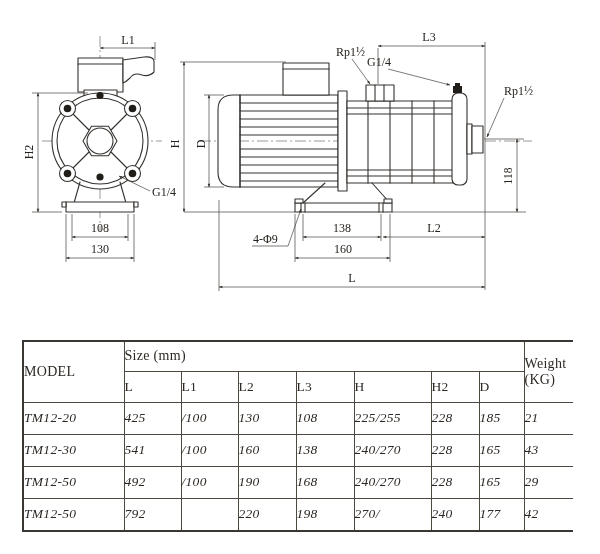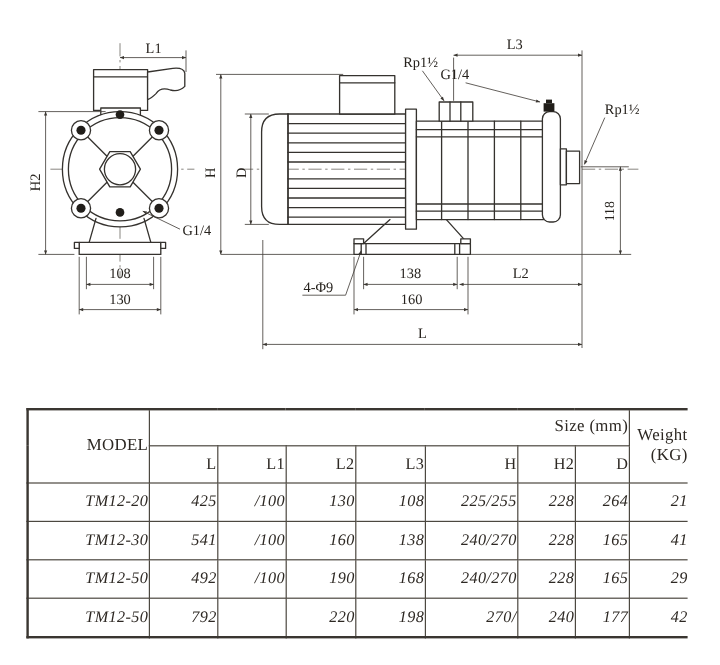--- a/index.html
+++ b/index.html
@@ -17,21 +17,21 @@
   .t   { font-family:"Liberation Serif", serif; font-size:12px; fill:#26221d; }
   .ts  { font-family:"Liberation Serif", serif; font-size:11.5px; fill:#26221d; }
 
   .spec-table {
     position:absolute; left:22px; top:340px;
     border-collapse:collapse;
     border-top:2px solid #3a3631; border-left:2px solid #3a3631; border-bottom:2px solid #3a3631;
     color:#2d2823; table-layout:fixed;
   }
   .spec-table th, .spec-table td {
-    border:1px solid #4c4840; text-align:right; vertical-align:middle;
+    border:1px solid #4c4840; text-align:left; vertical-align:middle;
     padding:0; font-weight:normal; font-size:13.5px; letter-spacing:0.3px;
   }
   .spec-table .hdr  { font-size:14px; }
   .spec-table .sub  { height:31px; font-size:13px; }
   .spec-table .r1   { height:30px; }
   .spec-table td    { height:31px;font-style:italic; }
   .no-right { border-right:none !important; }
   .model-col { font-size:14px; }
 </style>
 </head>
@@ -245,33 +245,33 @@
     </thead>
     <tbody>
       <tr>
         <td class="model-col">TM12-20</td>
         <td>425</td>
         <td>/100</td>
         <td>130</td>
         <td>108</td>
         <td>225/255</td>
         <td>228</td>
-        <td>264</td>
+        <td>185</td>
         <td class="no-right">21</td>
       </tr>
       <tr>
         <td class="model-col">TM12-30</td>
         <td>541</td>
         <td>/100</td>
         <td>160</td>
         <td>138</td>
         <td>240/270</td>
         <td>228</td>
         <td>165</td>
-        <td class="no-right">41</td>
+        <td class="no-right">43</td>
       </tr>
       <tr>
         <td class="model-col">TM12-50</td>
         <td>492</td>
         <td>/100</td>
         <td>190</td>
         <td>168</td>
         <td>240/270</td>
         <td>228</td>
         <td>165</td>

